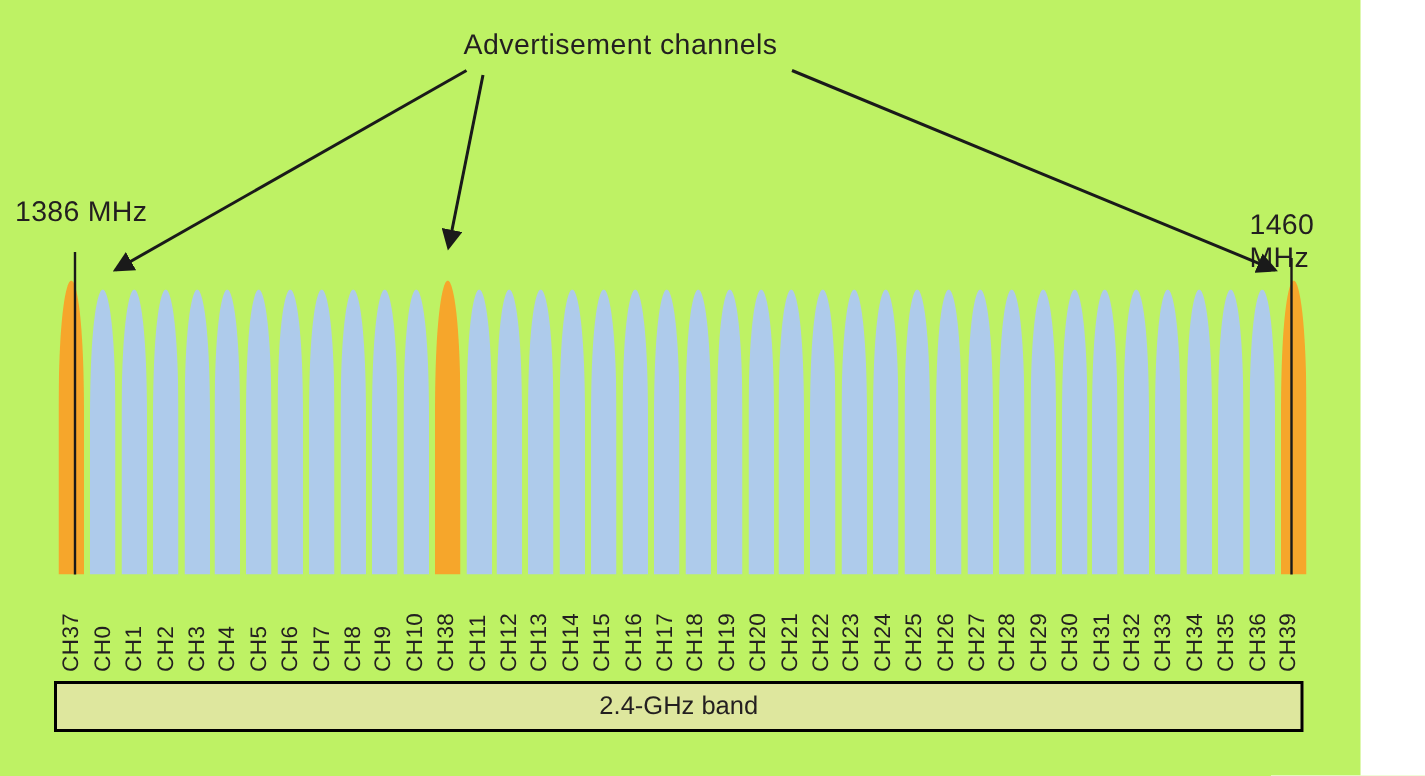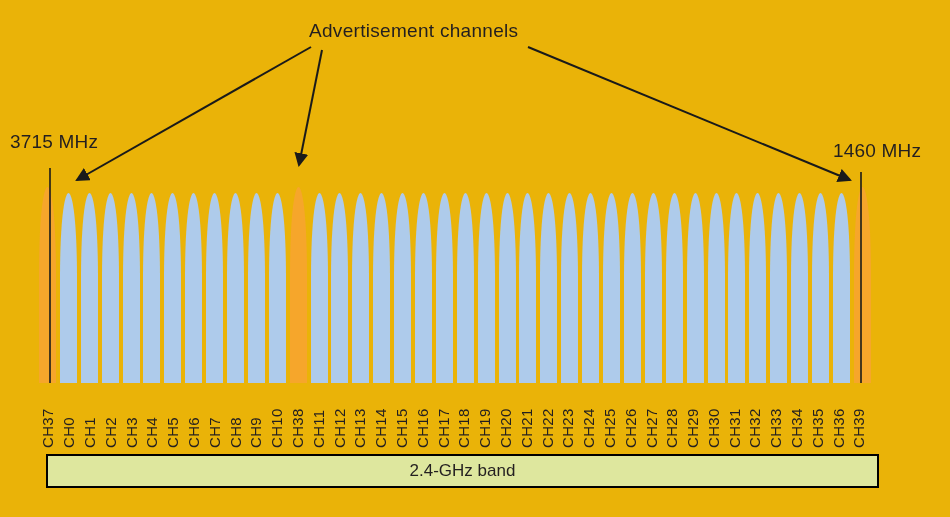--- a/index.html
+++ b/index.html
@@ -1,18 +1,18 @@
 <!DOCTYPE html>
 <html><head>
 <meta charset="utf-8">
 <style>
   html,body { margin:0; padding:0; background:#ffffff; }
   .stage {
-    position:relative; width:950px; height:517px; background:#eab308;
-    font-family:"Liberation Sans", sans-serif; color:#231f20; overflow:hidden;
+    position:relative; width:882px; height:517px; background:#bef264;
+    font-family:"Liberation Sans", sans-serif; color:#231f20; overflow:hidden;padding-left:25px;
   }
   .title {
     position:absolute; left:309px; top:20px;
     font-size:19px; letter-spacing:0.3px;
   }
   .freq-label { position:absolute; font-size:19px; letter-spacing:0.2px; }
   .freq-left  { left:10px;  top:131px; }
   .freq-right { left:833px; top:140px; }
 
   .lobes {
@@ -44,21 +44,21 @@
     pointer-events:none;
   }
 </style>
 </head>
 <body>
 
 <div class="stage">
 
   <div class="title">Advertisement channels</div>
 
-  <div class="freq-label freq-left">3715 MHz</div>
+  <div class="freq-label freq-left">1386 MHz</div>
   <div class="freq-label freq-right">1460 MHz</div>
 
   <div class="lobes">
       <svg width="17" height="196" viewBox="0 0 17 196">
         <path d="M0,196 L0,90 C0,22 5.2,0 8.5,0 C11.8,0 17,22 17,90 L17,196 Z" fill="#F6A62B"></path>
       </svg>
       <svg width="17" height="190" viewBox="0 0 17 190">
         <path d="M0,190 L0,87 C0,21 5.2,0 8.5,0 C11.8,0 17,21 17,87 L17,190 Z" fill="#AECBEB"></path>
       </svg>
       <svg width="17" height="190" viewBox="0 0 17 190">
@@ -292,21 +292,21 @@
         <span>CH35</span>
       </div>
       <div class="label-cell">
         <span>CH36</span>
       </div>
       <div class="label-cell">
         <span>CH39</span>
       </div>
     </div>
 
-  <div class="band" style="background: rgb(222, 231, 158); border-color: rgb(0, 0, 0); margin-left: 10px;">
+  <div class="band" style="background: rgb(222, 231, 158); border-color: rgb(0, 0, 0);">
     <span>2.4-GHz band</span>
   </div>
 
   <svg class="overlay" viewBox="0 0 950 517" xmlns="http://www.w3.org/2000/svg">
     <defs>
       <marker id="arrowhead" viewBox="0 0 10 10" refX="8.5" refY="5" markerWidth="7" markerHeight="7" orient="auto-start-reverse">
         <path d="M0,0 L10,5 L0,10 Z" fill="#1a1a1a"></path>
       </marker>
     </defs>
     <line x1="50" y1="168" x2="50" y2="383" stroke="#1a1a1a" stroke-width="1.6"></line>

